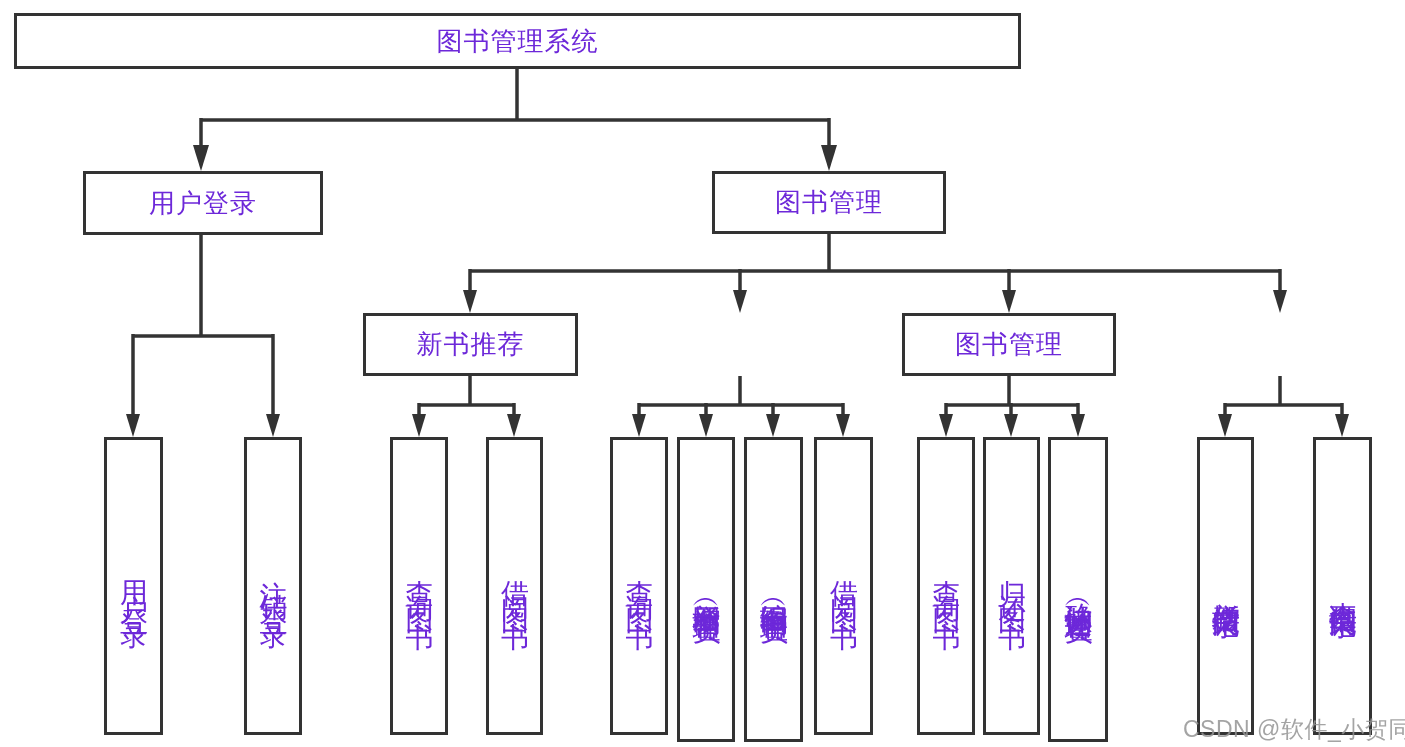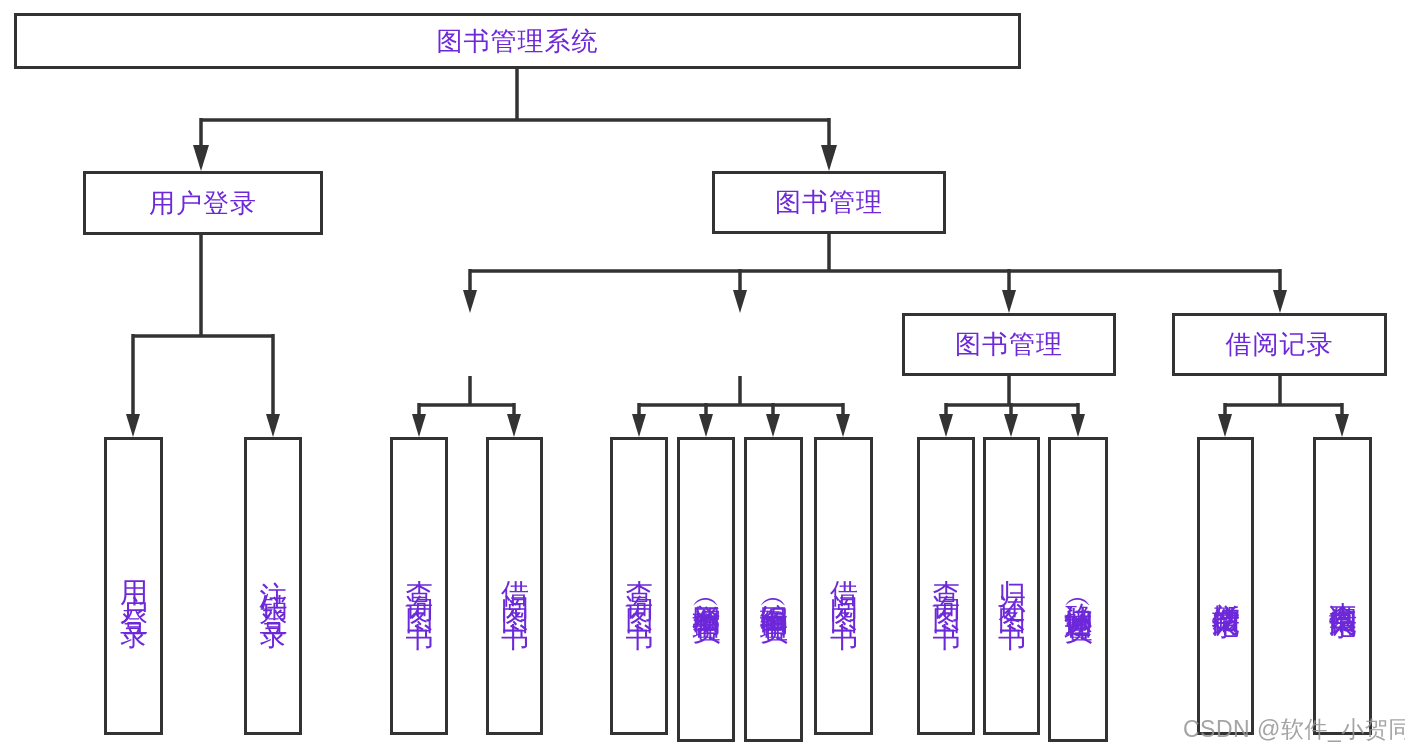--- a/index.html
+++ b/index.html
@@ -131,22 +131,22 @@
       <polygon points="1218,414 1232,414 1225,437"></polygon>
       <polygon points="1335,414 1349,414 1342,437"></polygon>
     </g>
   </svg>
 
   <div class="node" style="left:14px; top:13px; width:1007px; height:56px;">图书管理系统</div>
 
   <div class="node" style="left:83px; top:171px; width:240px; height:64px;">用户登录</div>
   <div class="node" style="left:712px; top:171px; width:234px; height:63px;">图书管理</div>
 
+  <div class="node" style="left:363px; top:313px; width:215px; height:63px;">新书推荐</div>
   <div class="node" style="left:902px; top:313px; width:214px; height:63px;">图书管理</div>
-  <div class="node" style="left:1172px; top:313px; width:215px; height:63px;">借阅记录</div>
 
   <div class="node leaf v4" style="left:104px; top:437px; width:59px; height:298px;">
     <span class="vtext">用户登录</span>
   </div>
   <div class="node leaf v4" style="left:244px; top:437px; width:58px; height:298px;">
     <span class="vtext">注销登录</span>
   </div>
   <div class="node leaf v4" style="left:390px; top:437px; width:58px; height:298px;">
     <span class="vtext">查询图书</span>
   </div>

